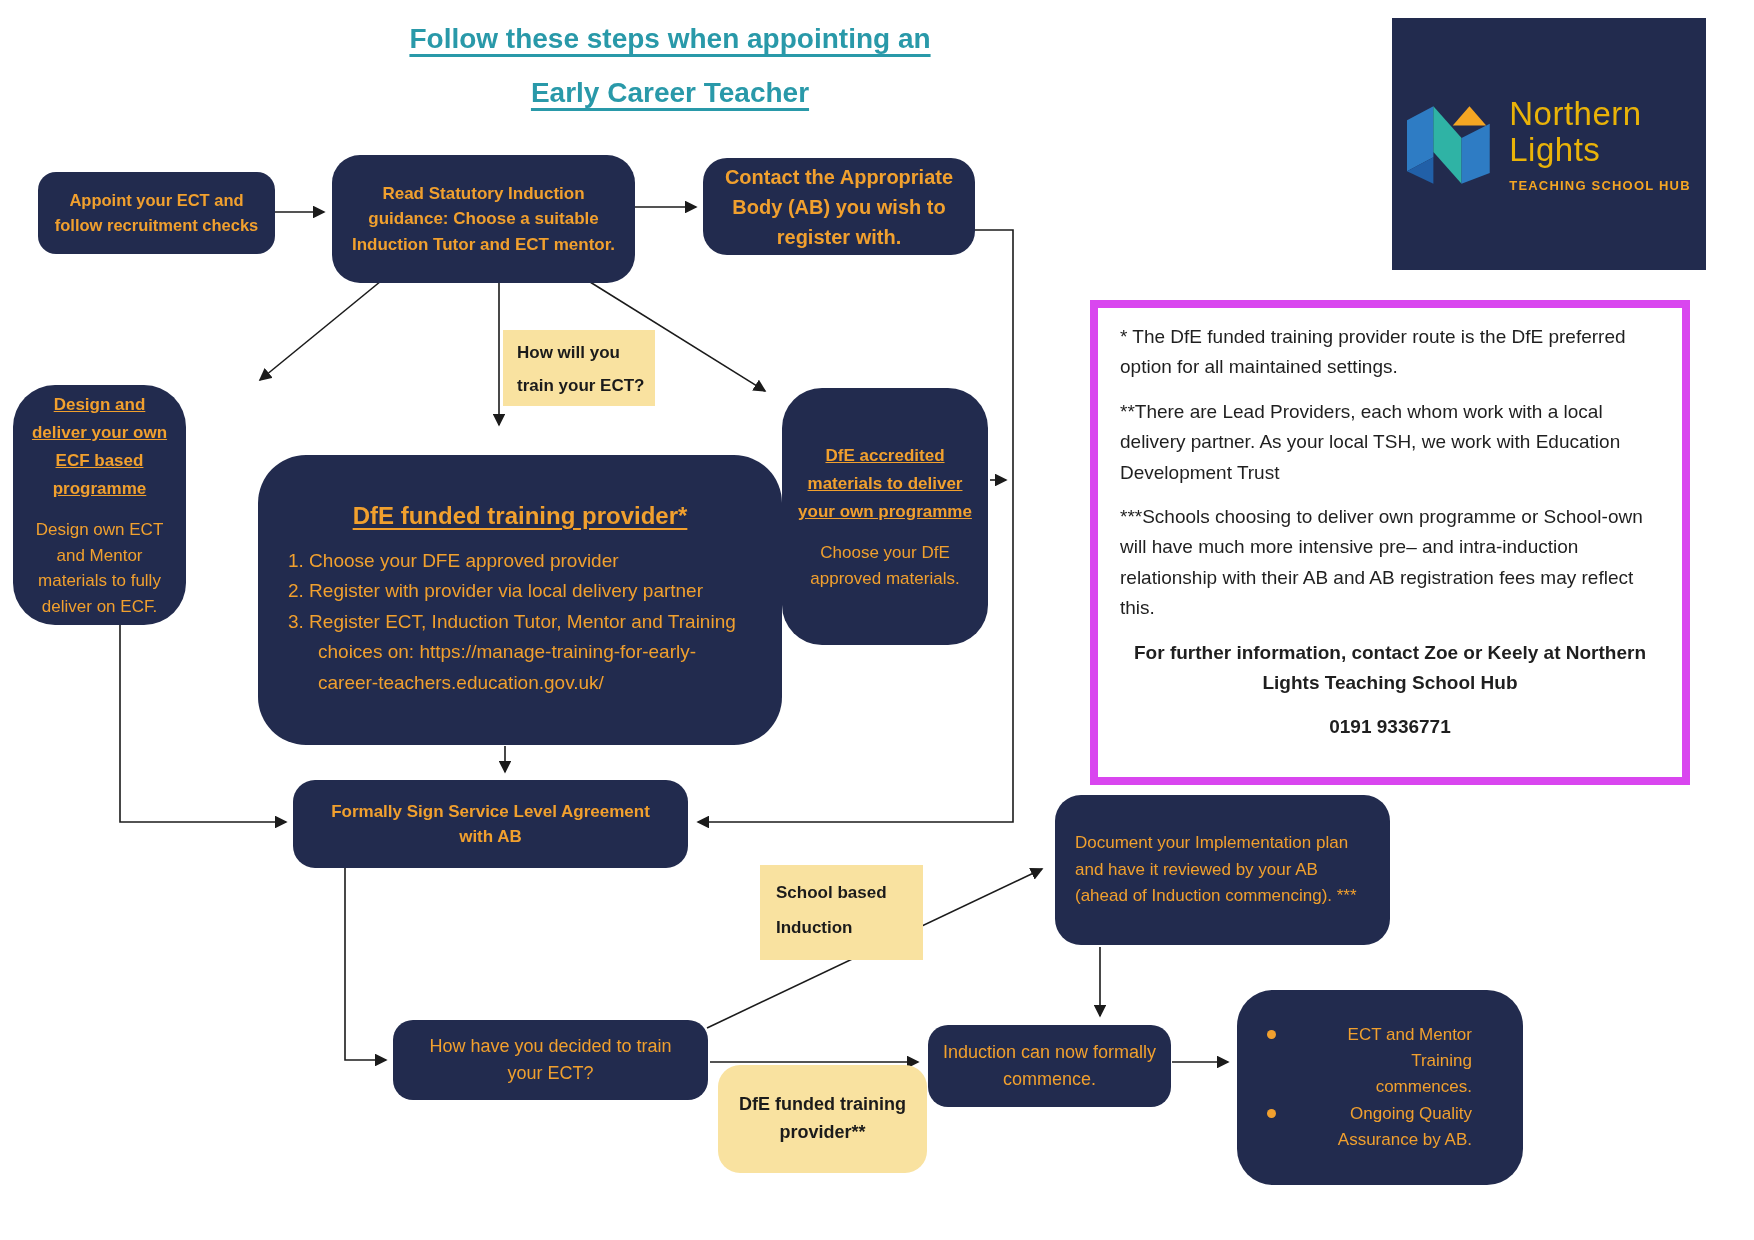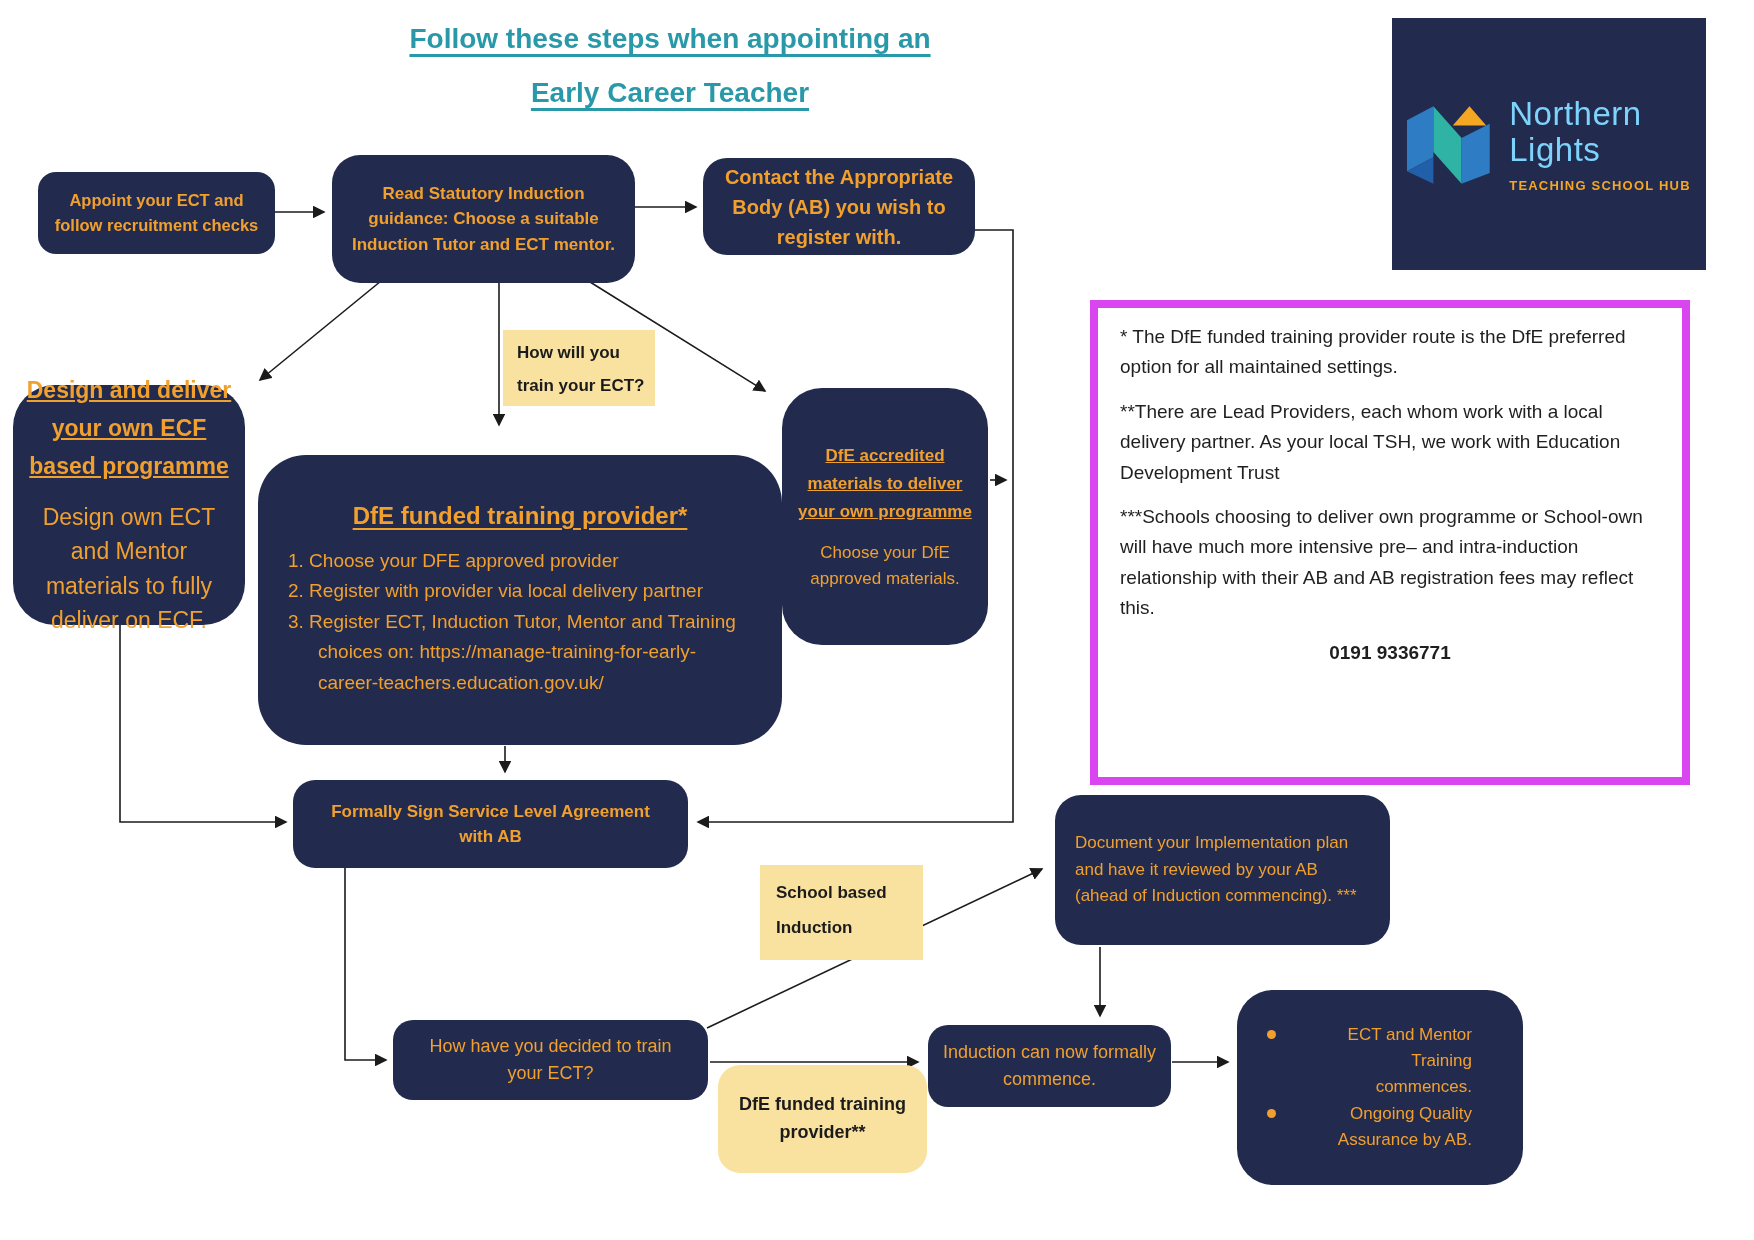--- a/index.html
+++ b/index.html
@@ -10,35 +10,35 @@
   .title { position:absolute; left:240px; top:12px; width:860px; text-align:center;
            color:#2999A9; font-weight:bold; font-size:28px; line-height:54px; z-index:2; }
   .title span { text-decoration:underline; text-decoration-thickness:2.5px; text-underline-offset:6px; }
 
   
   .logo-card { position:absolute; left:1392px; top:18px; width:314px; height:252px;
                background:#222B4E; display:flex; align-items:center; justify-content:center; z-index:2; }
   .logo-inner { display:flex; align-items:center; }
   .logo-mark { width:88px; height:95px; margin-right:14px; }
   .logo-text { display:flex; flex-direction:column; }
-  .logo-word { color:#7dd3fc; font-size:33px; line-height:36px; font-weight:400; letter-spacing:0.5px; }
+  .logo-word { color:#eab308; font-size:33px; line-height:36px; font-weight:400; letter-spacing:0.5px; }
   .logo-tag  { color:#F5A623; font-size:13px; font-weight:bold; letter-spacing:1.2px; margin-top:10px; }
 
   
   .connectors { position:absolute; left:0; top:0; width:1754px; height:1240px; z-index:1; }
   .connectors line, .connectors polyline { stroke:#1b1b1b; stroke-width:1.6; fill:none; }
 
   
   .nbox { position:absolute; background:#222B4E; color:#F1A02E; border-radius:22px;
           display:flex; flex-direction:column; align-items:center; justify-content:center;
           text-align:center; box-sizing:border-box; z-index:2; }
   #appoint  { left:38px;  top:172px; width:237px; height:82px;  font-weight:bold; font-size:16.5px; line-height:1.5; padding:0 10px; border-radius:18px; }
   #guidance { left:332px; top:143px; width:303px; height:128px; font-weight:bold; font-size:17px; line-height:1.5; padding:0 16px; border-radius:28px;margin-top:12px; }
   #contact  { left:703px; top:158px; width:272px; height:97px;  font-weight:bold; font-size:20px; line-height:1.5; padding:0 18px; border-radius:24px; }
-  #design   { left:13px;  top:385px; width:232px; height:240px; border-radius:42px; font-size:23px; padding:0 12px; }
+  #design   { left:13px;  top:385px; width:173px; height:240px; border-radius:42px; font-size:17px; padding:0 12px; }
   .design-h { font-weight:bold; text-decoration:underline; line-height:1.65; margin-bottom:14px; }
   .design-b { line-height:1.5; }
   #funded   { left:258px; top:455px; width:524px; height:290px; border-radius:48px;
               align-items:flex-start; text-align:left; padding:0 30px; }
   .funded-h { width:100%; text-align:center; font-size:24px; font-weight:bold;
               text-decoration:underline; text-underline-offset:4px; margin-bottom:16px; }
   .step     { font-size:19px; line-height:1.6; padding-left:30px; text-indent:-30px; word-break:break-word; }
   #accred   { left:782px; top:388px; width:206px; height:257px; border-radius:40px; font-size:17px; padding:0 14px; }
   #sign     { left:293px; top:780px; width:395px; height:88px; font-weight:bold; font-size:17px; line-height:1.5; padding:0 20px; }
   #impl     { left:1055px; top:795px; width:335px; height:150px; border-radius:26px;
@@ -144,20 +144,21 @@
 
   <div class="nbox" id="accred">
     <div class="design-h">DfE accredited materials  to deliver your own programme</div>
     <div class="design-b">Choose your DfE approved materials.</div>
   </div>
 
   <div id="notes">
     <p>* The DfE funded training provider route is the DfE preferred option for all maintained settings.</p>
     <p>**There are Lead Providers, each whom work with a local delivery  partner. As your local TSH, we work with Education Development Trust</p>
     <p>***Schools choosing to deliver own programme  or School-own will have much more intensive pre– and intra-induction relationship with their AB and AB registration fees may reflect this.</p>
+    <p class="note-contact">For further information, contact Zoe or Keely at Northern Lights Teaching School Hub</p>
     <p class="note-phone">0191 9336771</p>
   </div>
 
   <div class="nbox" id="sign">
     <span>Formally Sign Service Level Agreement with AB</span>
   </div>
 
   <div class="ybox" id="school-ind">
     <span>School based Induction</span>
   </div>

